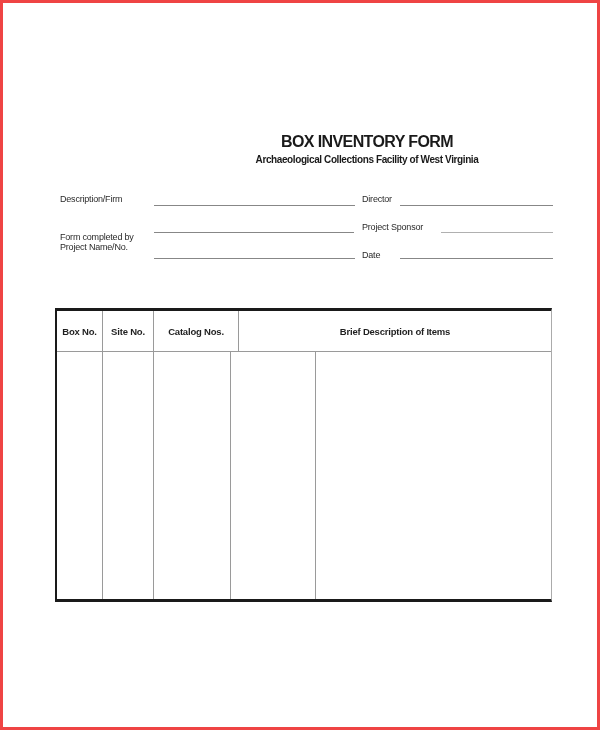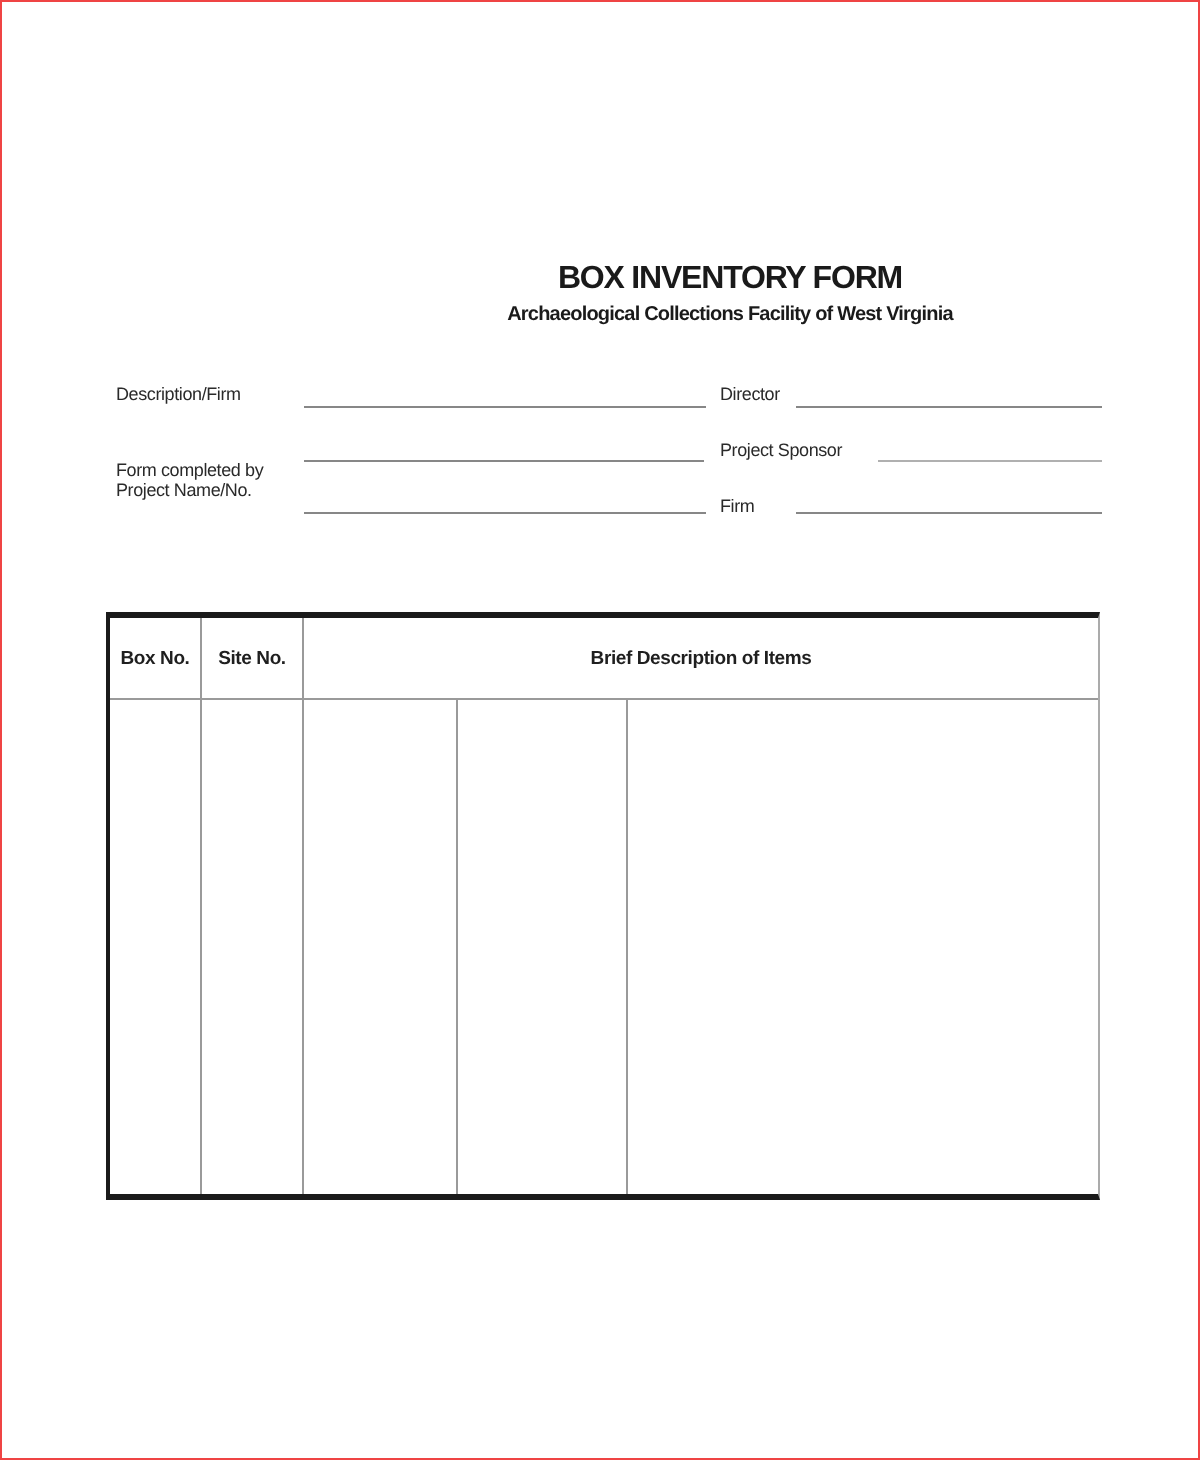--- a/index.html
+++ b/index.html
@@ -2,21 +2,21 @@
 <html><head>
 <meta charset="utf-8">
 <style>
   * { margin: 0; padding: 0; box-sizing: border-box; }
   html, body { background: #ffffff; }
   .page {
     position: relative;
     width: 600px;
     height: 730px;
     background: #ffffff;
-    border: 1px solid #ef4444;
+    border: 3px solid #ef4444;
     font-family: "Liberation Sans", "DejaVu Sans", sans-serif;
     color: #1f1f1f;
     overflow: hidden;
   }
 
   
   .heading {
     position: absolute;
     left: 180px;
     width: 368px;
@@ -118,27 +118,28 @@
   <div class="field-label" style="left:359px; top:191px;">Director</div>
   <div class="field-line" style="left:397px; top:202px; width:153px;"></div>
 
   <div class="field-label" style="left:57px; top:219px;margin-top:20px;">Project Name/No.</div>
   <div class="field-line" style="left:151px; top:229px; width:200px;"></div>
   <div class="field-label" style="left:359px; top:219px;">Project Sponsor</div>
   <div class="field-line line-lighter" style="left:438px; top:229px; width:112px;"></div>
 
   <div class="field-label" style="left:57px; top:229px;">Form completed by</div>
   <div class="field-line" style="left:151px; top:255px; width:201px;"></div>
-  <div class="field-label" style="left:359px; top:247px;">Firm</div>
+  <div class="field-label" style="left:359px; top:247px;">Date</div>
   <div class="field-line" style="left:397px; top:255px; width:153px;"></div>
 
   <div class="inv-table">
     <div class="thead-row">
       <div class="cell c1 th">Box No.</div>
       <div class="cell c2 th">Site No.</div>
+      <div class="cell c4 th">Catalog Nos.</div>
       <div class="cell c5 th">Brief Description of Items</div>
     </div>
     <div class="tbody-row">
       <div class="cell c1"></div>
       <div class="cell c2"></div>
       <div class="cell c3"></div>
       <div class="cell c4"></div>
       <div class="cell c5"></div>
     </div>
   </div>

